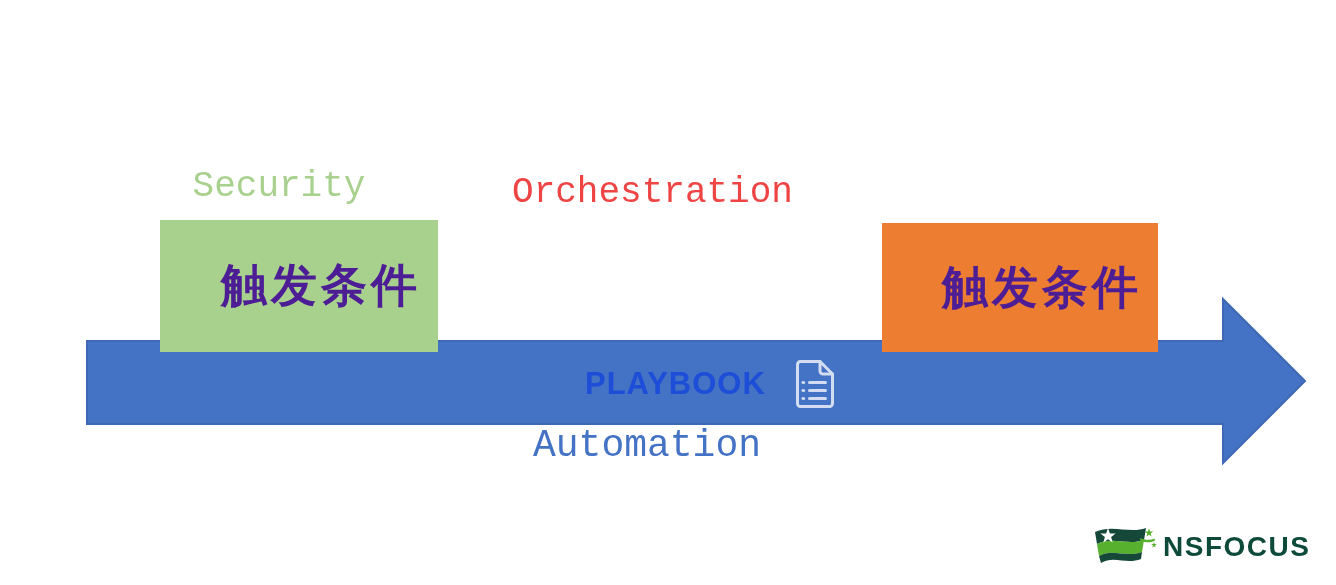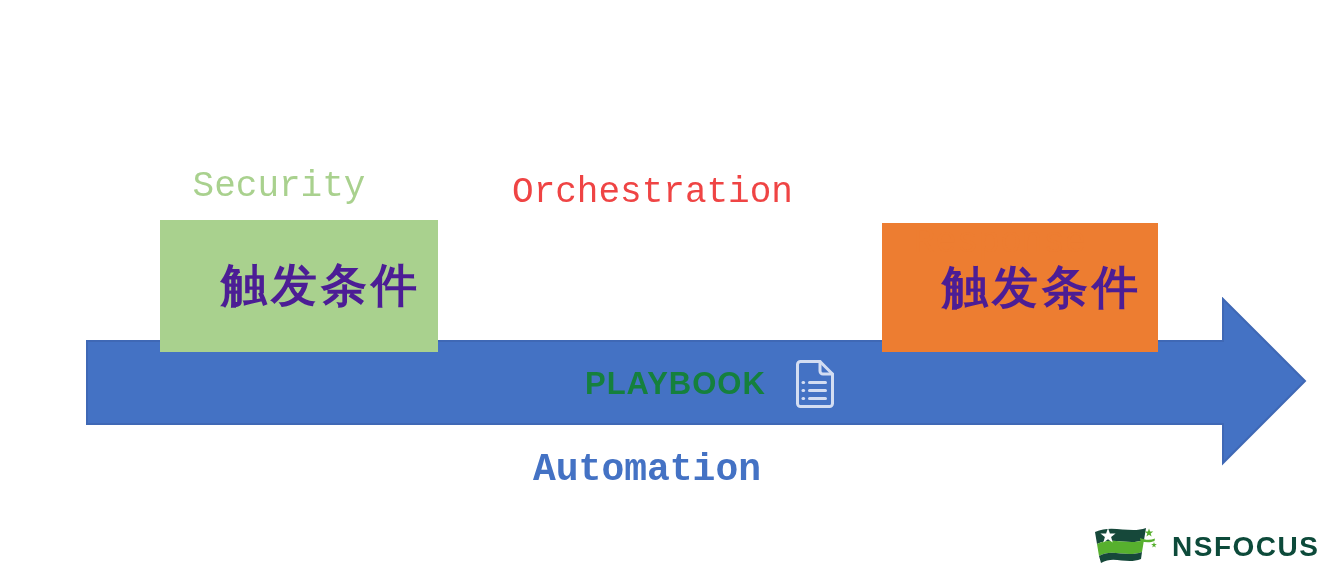--- a/index.html
+++ b/index.html
@@ -52,50 +52,50 @@
     position: absolute;
     left: 585px;
     top: 356px;
     height: 56px;
     display: flex;
     align-items: center;
     gap: 26px;
     z-index: 3;
   }
   .playbook-text {
-    color: #15803d;
+    color: #1d4ed8;
     font-size: 31px;
     font-weight: bold;
     letter-spacing: 1px;
     white-space: nowrap;
   }
 
   
   .automation-label {
     position: absolute;
     left: 447px;
-    top: 448px;
+    top: 424px;
     width: 400px;
     text-align: center;
     font-family: "Liberation Mono", monospace;
-    font-weight: bold;
+    font-weight: normal;
     font-size: 38px;
     color: #4472c4;
     z-index: 3;
     white-space: nowrap;
   }
 
   
   .brand-logo {
     position: absolute;
     left: 1092px;
     top: 522px;
     display: flex;
     align-items: center;
-    gap: 14px;
+    gap: 5px;
     z-index: 5;
   }
   .brand-text {
     font-size: 28px;
     font-weight: bold;
     letter-spacing: 1.5px;
     color: #0d4a3a;
     white-space: nowrap;
   }
 </style>

